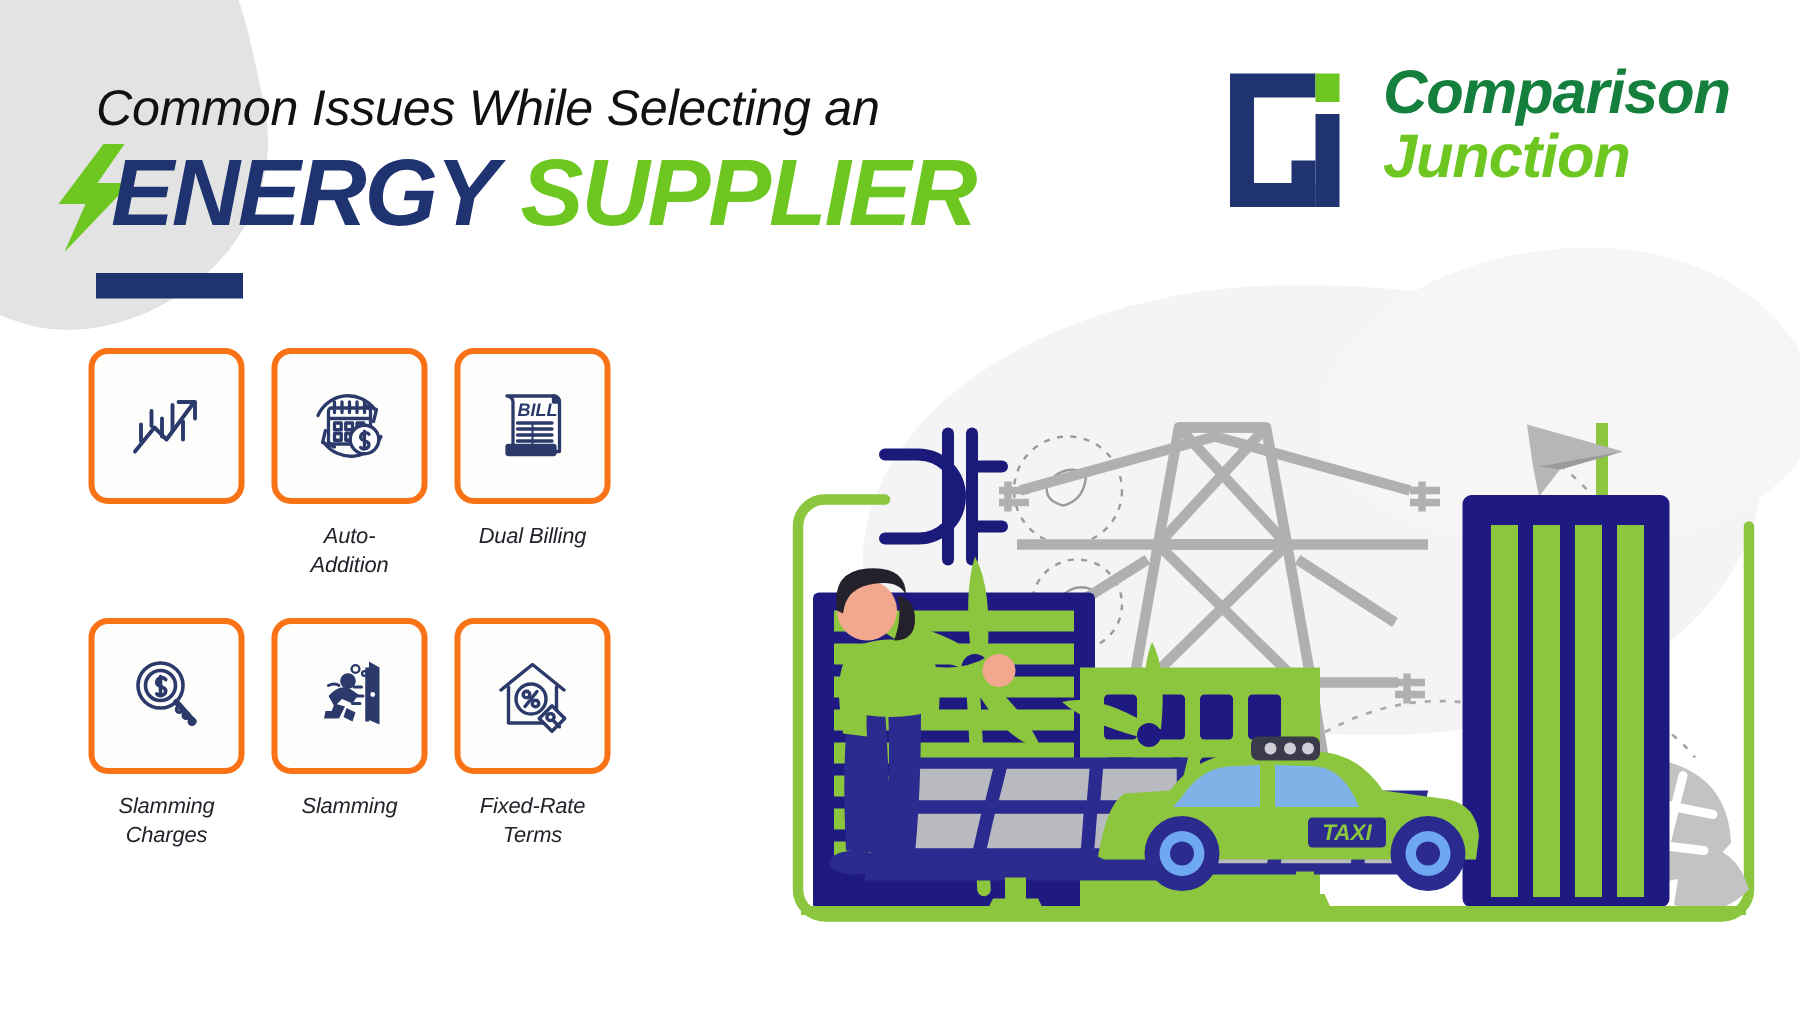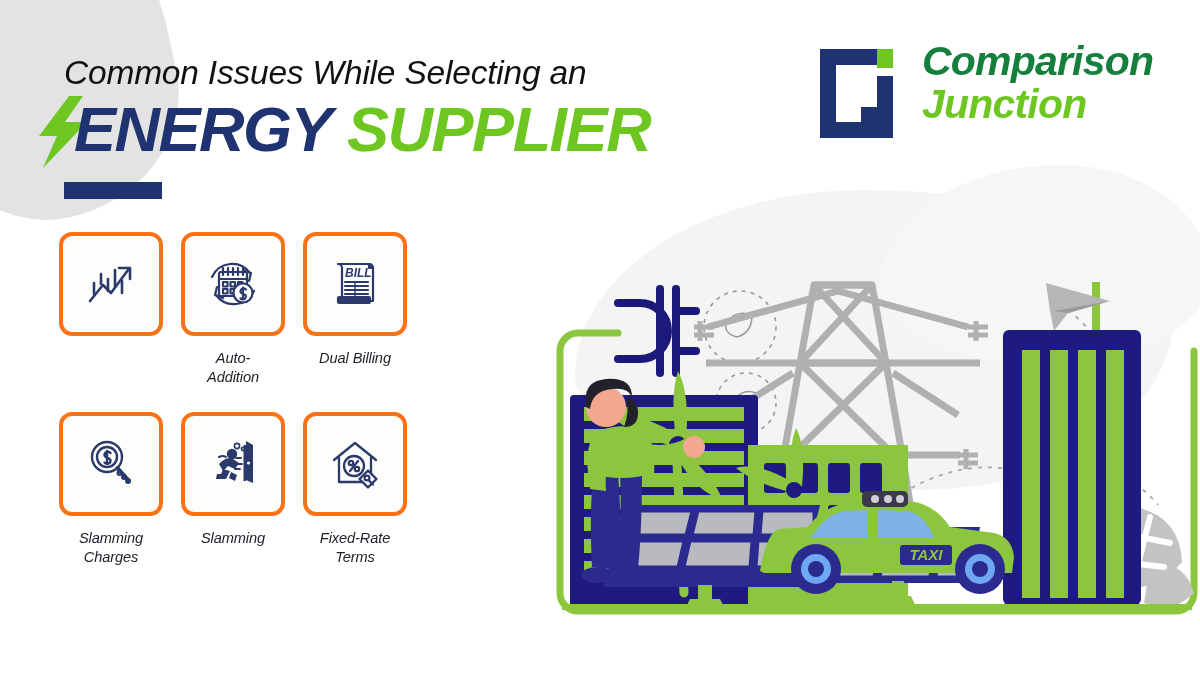--- a/index.html
+++ b/index.html
@@ -73,21 +73,21 @@
     display:flex; align-items:center; justify-content:center;
   }
   .ilabel {
     margin-top:13px; text-align:center;
     font-size:14.6px; color:#21222a; line-height:1.33;
     letter-spacing:-0.1px;
   }
   .row2 { margin-top:24px; }
 
   
-  .illus { position:absolute; left:548px; top:255px; width:652px; height:385px; }
+  .illus { position:absolute; left:520px; top:255px; width:652px; height:385px; }
 </style>
 </head>
 <body>
 
 <div class="canvas">
 
   <div class="blob-tl"></div>
   <div class="blob-right"></div>
   <div class="blob-right2"></div>
 

